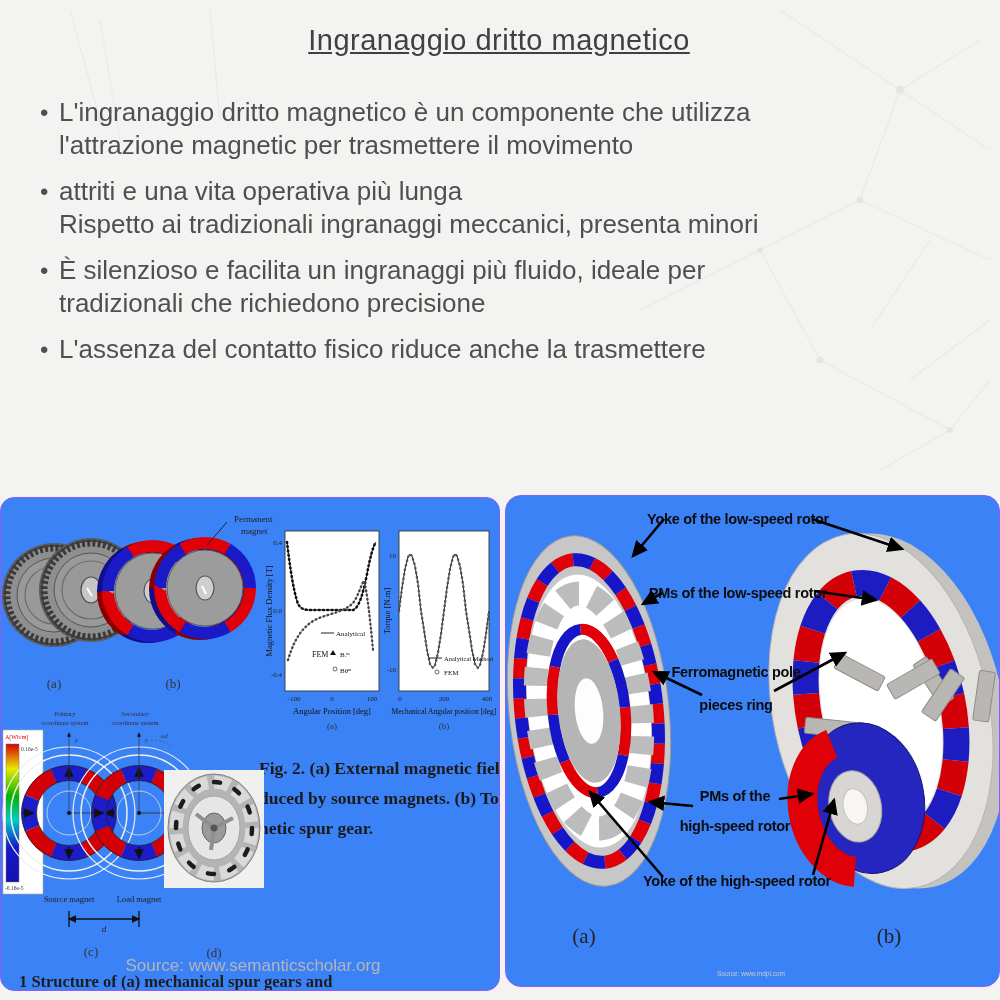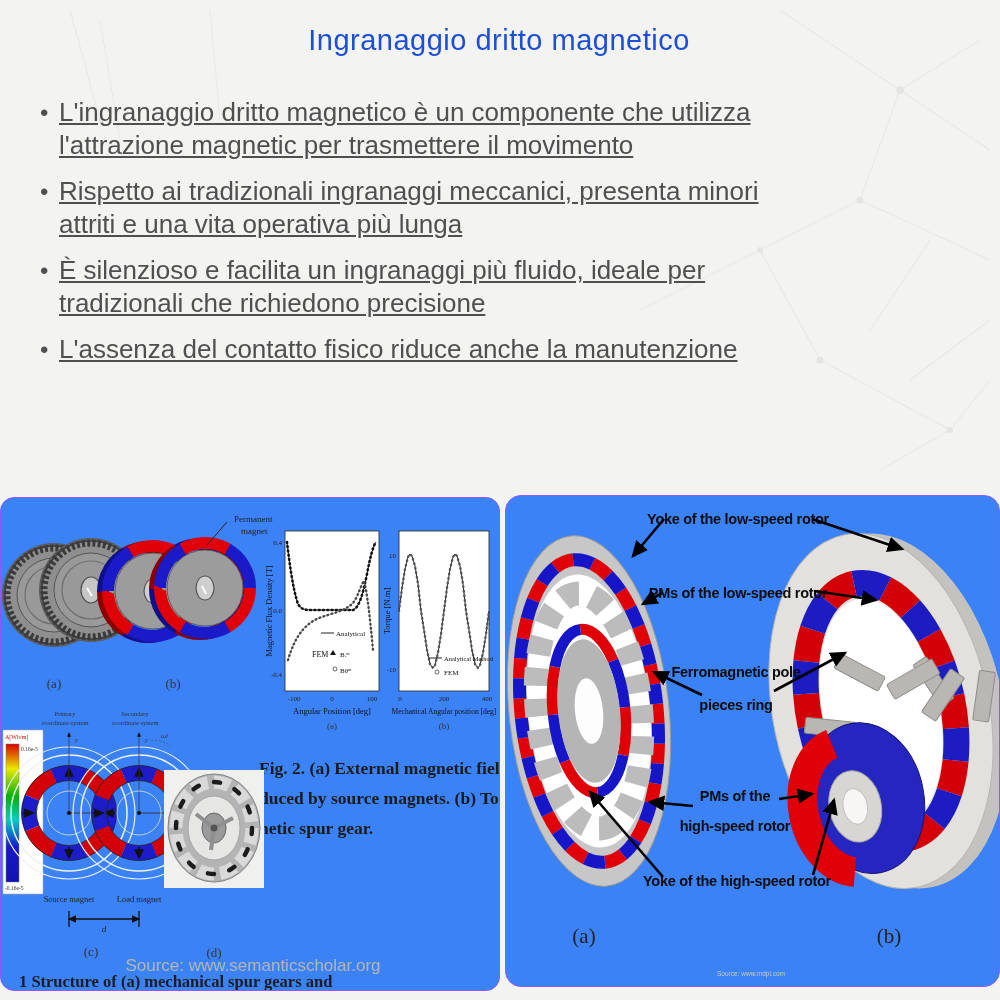--- a/index.html
+++ b/index.html
@@ -4,26 +4,26 @@
 <style>
   html,body{margin:0;padding:0;}
   body{
     width:1000px;height:1000px;position:relative;overflow:hidden;
     background:#f3f3f2;
     font-family:"Liberation Sans",sans-serif;
   }
   .bg-plexus{position:absolute;inset:0;z-index:0;}
   .title{
     position:absolute;top:24px;left:0;width:998px;text-align:center;
-    font-size:29px;letter-spacing:.5px;color:#1d4ed8;font-weight:500;z-index:2;
+    font-size:29px;letter-spacing:.5px;color:#404040;font-weight:500;z-index:2;text-decoration:underline;
   }
   .bullets{position:absolute;left:40px;top:96px;width:930px;z-index:2;}
   .bullet{display:flex;margin-bottom:13px;color:#4f4f4f;}
   .bullet .dot{flex:0 0 19px;font-size:24px;line-height:33px;color:#4f4f4f;}
-  .bullet .lines span{display:block;font-size:26px;line-height:33px;text-decoration:underline;}
+  .bullet .lines span{display:block;font-size:26px;line-height:33px;}
   .card{position:absolute;background:#3b82f6;border:1px solid #8b5cf6;
         box-sizing:border-box;overflow:hidden;z-index:2;}
   .card-left{left:0;top:497px;width:500px;height:494px;border-radius:14px;}
   .card-right{left:505px;top:495px;width:495px;height:492px;border-radius:16px;}
   svg text{user-select:none;}
 </style>
 </head>
 <body>
 
 <svg class="bg-plexus" width="1000" height="1000" viewBox="0 0 1000 1000">
@@ -48,35 +48,35 @@
   <div class="bullet">
     <span class="dot">•</span>
     <span class="lines">
       <span>L'ingranaggio dritto magnetico è un componente che utilizza</span>
       <span>l'attrazione magnetic per trasmettere il movimento</span>
     </span>
   </div>
   <div class="bullet">
     <span class="dot">•</span>
     <span class="lines">
+      <span>attriti e una vita operativa più lunga</span>
       <span>Rispetto ai tradizionali ingranaggi meccanici, presenta minori</span>
-      <span>attriti e una vita operativa più lunga</span>
     </span>
   </div>
   <div class="bullet">
     <span class="dot">•</span>
     <span class="lines">
       <span>È silenzioso e facilita un ingranaggi più fluido, ideale per</span>
       <span>tradizionali che richiedono precisione</span>
     </span>
   </div>
   <div class="bullet">
     <span class="dot">•</span>
     <span class="lines">
-      <span>L'assenza del contatto fisico riduce anche la manutenzione</span>
+      <span>L'assenza del contatto fisico riduce anche la trasmettere</span>
     </span>
   </div>
 </div>
 
 <div class="card card-left">
 <svg width="498" height="492" viewBox="0 0 498 492">
   <defs>
     <marker id="ahL" markerWidth="7" markerHeight="7" refX="5.5" refY="3" orient="auto">
       <path d="M0,0L6.5,3L0,6z" fill="#111"></path>
     </marker>

